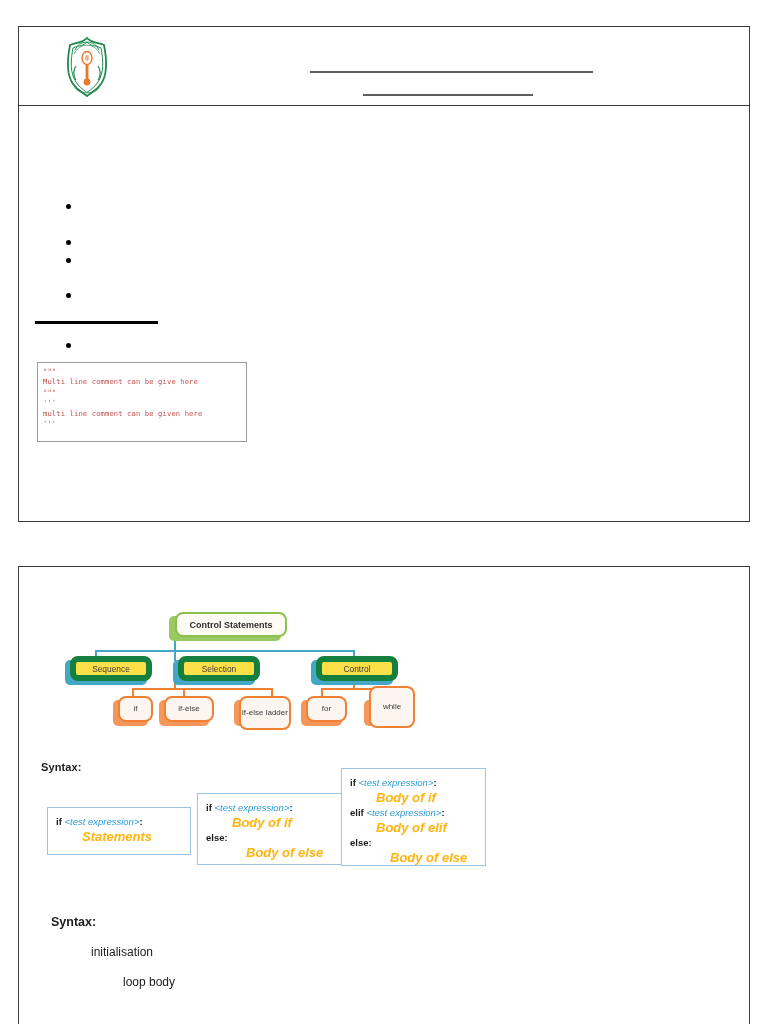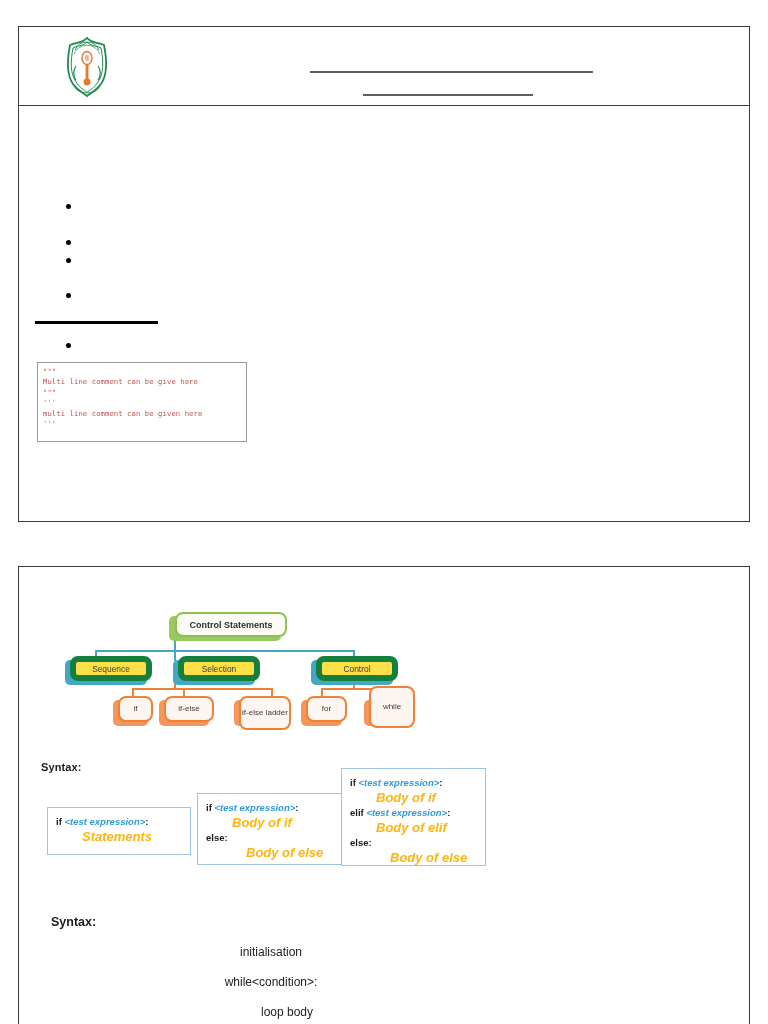--- a/index.html
+++ b/index.html
@@ -187,21 +187,21 @@
   #syntax-box-elif  { left: 322px; top: 201px; width: 145px; height: 98px; }
 
   .syn-line {
     font-size: 9.5px;
     line-height: 15px;
     color: #1b1b1b;
     font-weight: bold;
     white-space: nowrap;
   }
   .syn-line .kw { color: #1b1b1b; font-weight: bold; font-style: normal; }
-  .syn-line .expr { color: #2e9bd6; font-weight: bold; font-style: italic; text-align: right; }
+  .syn-line .expr { color: #2e9bd6; font-weight: normal; font-style: italic; text-align: right; }
   .syn-body {
     font-size: 13px;
     line-height: 15px;
     color: #ffb510;
     font-weight: bold;
     font-style: italic;
     white-space: nowrap;
   }
   .indent-1 { padding-left: 26px; }
   .indent-2 { padding-left: 40px; }
@@ -217,21 +217,20 @@
     font-size: 12.5px;
     font-weight: bold;
     color: #1c1c1c;
     line-height: 30px;
   }
   #while-syntax .ws-line {
     font-size: 12px;
     color: #1c1c1c;
     line-height: 30px;
     white-space: nowrap;
-    text-align: center;
   }
   .ws-indent-1 { padding-left: 40px; }
   .ws-indent-2 { padding-left: 72px; }
 </style>
 </head>
 <body>
 
 <div id="root">
 
   <div class="page" id="page-1">
@@ -357,18 +356,17 @@
         <span class="kw">elif </span><span class="expr">&lt;test expression&gt;</span><span class="kw">:</span>
       </div>
       <div class="syn-body indent-1">Body of elif</div>
       <div class="syn-line">else:</div>
       <div class="syn-body indent-2">Body of else</div>
     </div>
 
     <div id="while-syntax">
       <div class="ws-title">Syntax:</div>
       <div class="ws-line ws-indent-1">initialisation</div>
-      <div class="ws-line ws-indent-1">while&lt;condition&gt;:</div>
       <div class="ws-line ws-indent-2">loop body</div>
     </div>
 
   </div>
 </div>
 
 </body></html>

